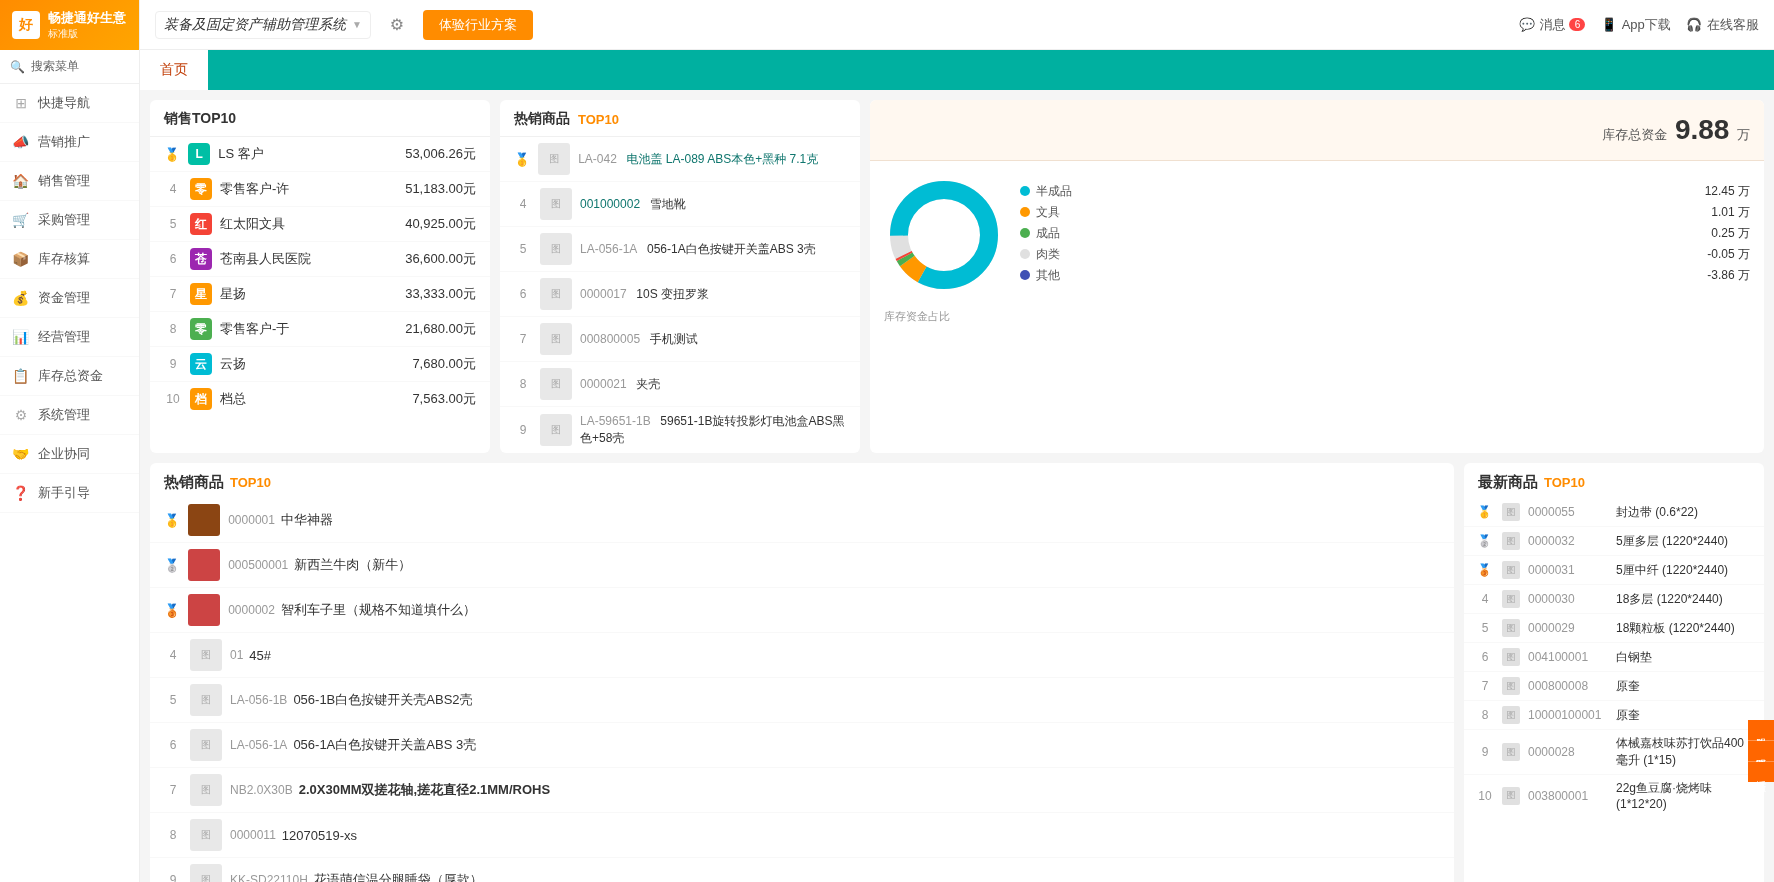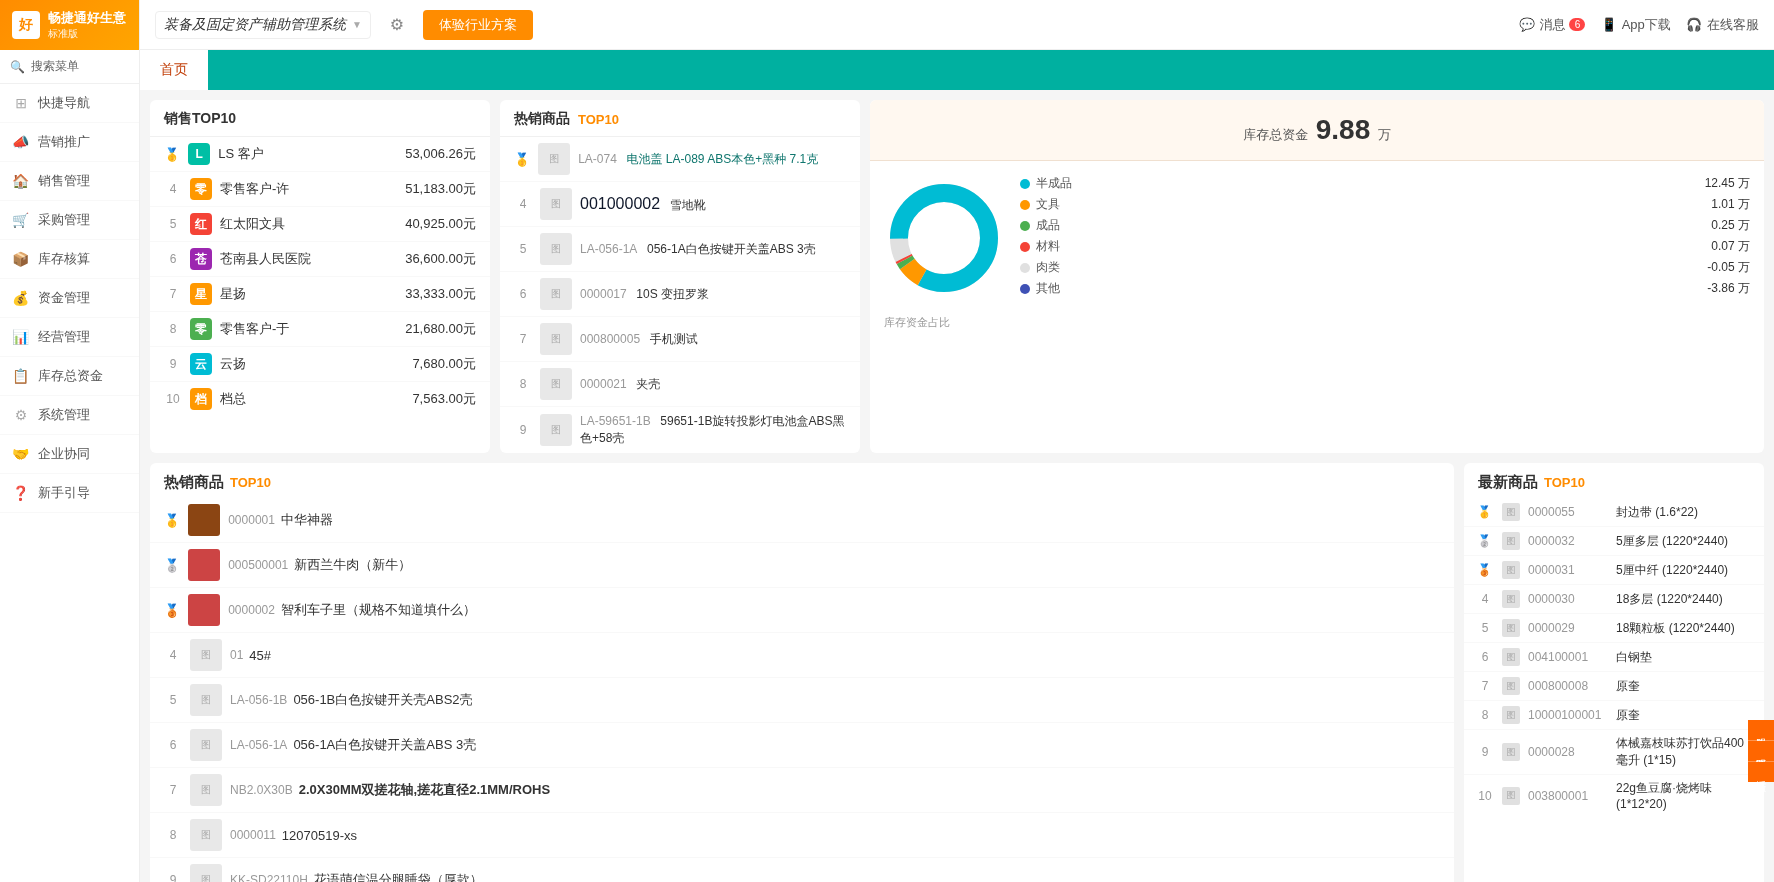--- a/index.html
+++ b/index.html
@@ -481,29 +481,29 @@
         <div class="card" style="width:360px; flex-shrink:0; overflow:auto;">
           <div class="card-header">
             <span>热销商品</span>
             <span style="color:#ff8c00; font-size:13px;">TOP10</span>
           </div>
           <div>
             <div class="product-row">
               <span>🥇</span>
               <div class="product-thumb-placeholder">图</div>
               <div style="flex:1;">
-                <span style="color:#999; font-size:12px;">LA-074</span>
+                <span style="color:#999; font-size:12px;">LA-042</span>
                 <span style="font-size:12px; color:#0f766e; margin-left:6px;">电池盖 LA-089 ABS本色+黑种 7.1克</span>
               </div>
             </div>
             <div class="product-row">
               <span style="color:#999; font-size:12px; width:18px; text-align:center;">4</span>
               <div class="product-thumb-placeholder">图</div>
               <div style="flex:1;">
-                <span style="color:#0f172a; font-size:16px;">001000002</span>
+                <span style="color:#0f766e; font-size:12px;">001000002</span>
                 <span style="font-size:12px; color:#333; margin-left:6px;">雪地靴</span>
               </div>
             </div>
             <div class="product-row">
               <span style="color:#999; font-size:12px; width:18px; text-align:center;">5</span>
               <div class="product-thumb-placeholder">图</div>
               <div style="flex:1;">
                 <span style="color:#999; font-size:12px;">LA-056-1A</span>
                 <span style="font-size:12px; color:#333; margin-left:6px;">056-1A白色按键开关盖ABS 3壳</span>
               </div>
@@ -537,21 +537,21 @@
               <div class="product-thumb-placeholder">图</div>
               <div style="flex:1;">
                 <span style="color:#999; font-size:12px;">LA-59651-1B</span>
                 <span style="font-size:12px; color:#333; margin-left:6px;">59651-1B旋转投影灯电池盒ABS黑色+58壳</span>
               </div>
             </div>
           </div>
         </div>
 
         <div class="card" style="flex:1; overflow:auto;">
-          <div style="background:#fff8f0; padding:14px; text-align:center; border-bottom:1px solid #f0e0d0;">
+          <div style="background:#fff8f0; padding:14px; text-align:right; border-bottom:1px solid #f0e0d0;">
             <div style="font-size:13px; color:#555;">
               <span>库存总资金</span>
               <span style="font-size:28px; font-weight:bold; color:#333; margin:0 4px;">9.88</span>
               <span>万</span>
             </div>
           </div>
 
           <div class="donut-container">
             <svg class="donut-svg" width="120" height="120" viewBox="0 0 120 120">
 
@@ -576,25 +576,20 @@
                 <div class="legend-dot" style="background:#ff9800;"></div>
                 <span class="legend-label">文具</span>
                 <span class="legend-val">1.01 万</span>
               </div>
               <div class="legend-item">
                 <div class="legend-dot" style="background:#4caf50;"></div>
                 <span class="legend-label">成品</span>
                 <span class="legend-val">0.25 万</span>
               </div>
               <div class="legend-item">
-                <div class="legend-dot" style="background:#f44336;"></div>
-                <span class="legend-label">材料</span>
-                <span class="legend-val">0.07 万</span>
-              </div>
-              <div class="legend-item">
                 <div class="legend-dot" style="background:#e0e0e0;"></div>
                 <span class="legend-label">肉类</span>
                 <span class="legend-val">-0.05 万</span>
               </div>
               <div class="legend-item">
                 <div class="legend-dot" style="background:#3f51b5;"></div>
                 <span class="legend-label">其他</span>
                 <span class="legend-val">-3.86 万</span>
               </div>
             </div>
@@ -689,21 +684,21 @@
         <div class="card" style="width:300px; flex-shrink:0; overflow:auto;">
           <div class="section-title-row">
             <span class="section-title">最新商品</span>
             <span class="top10-badge">TOP10</span>
           </div>
           <div>
             <div class="new-product-row">
               <span class="np-rank">🥇</span>
               <div class="np-icon">图</div>
               <span class="np-code">0000055</span>
-              <span class="np-name">封边带 (1.6*22)</span>
+              <span class="np-name">封边带 (0.6*22)</span>
             </div>
             <div class="new-product-row">
               <span class="np-rank">🥈</span>
               <div class="np-icon">图</div>
               <span class="np-code">0000032</span>
               <span class="np-name">5厘多层 (1220*2440)</span>
             </div>
             <div class="new-product-row">
               <span class="np-rank">🥉</span>
               <div class="np-icon">图</div>

